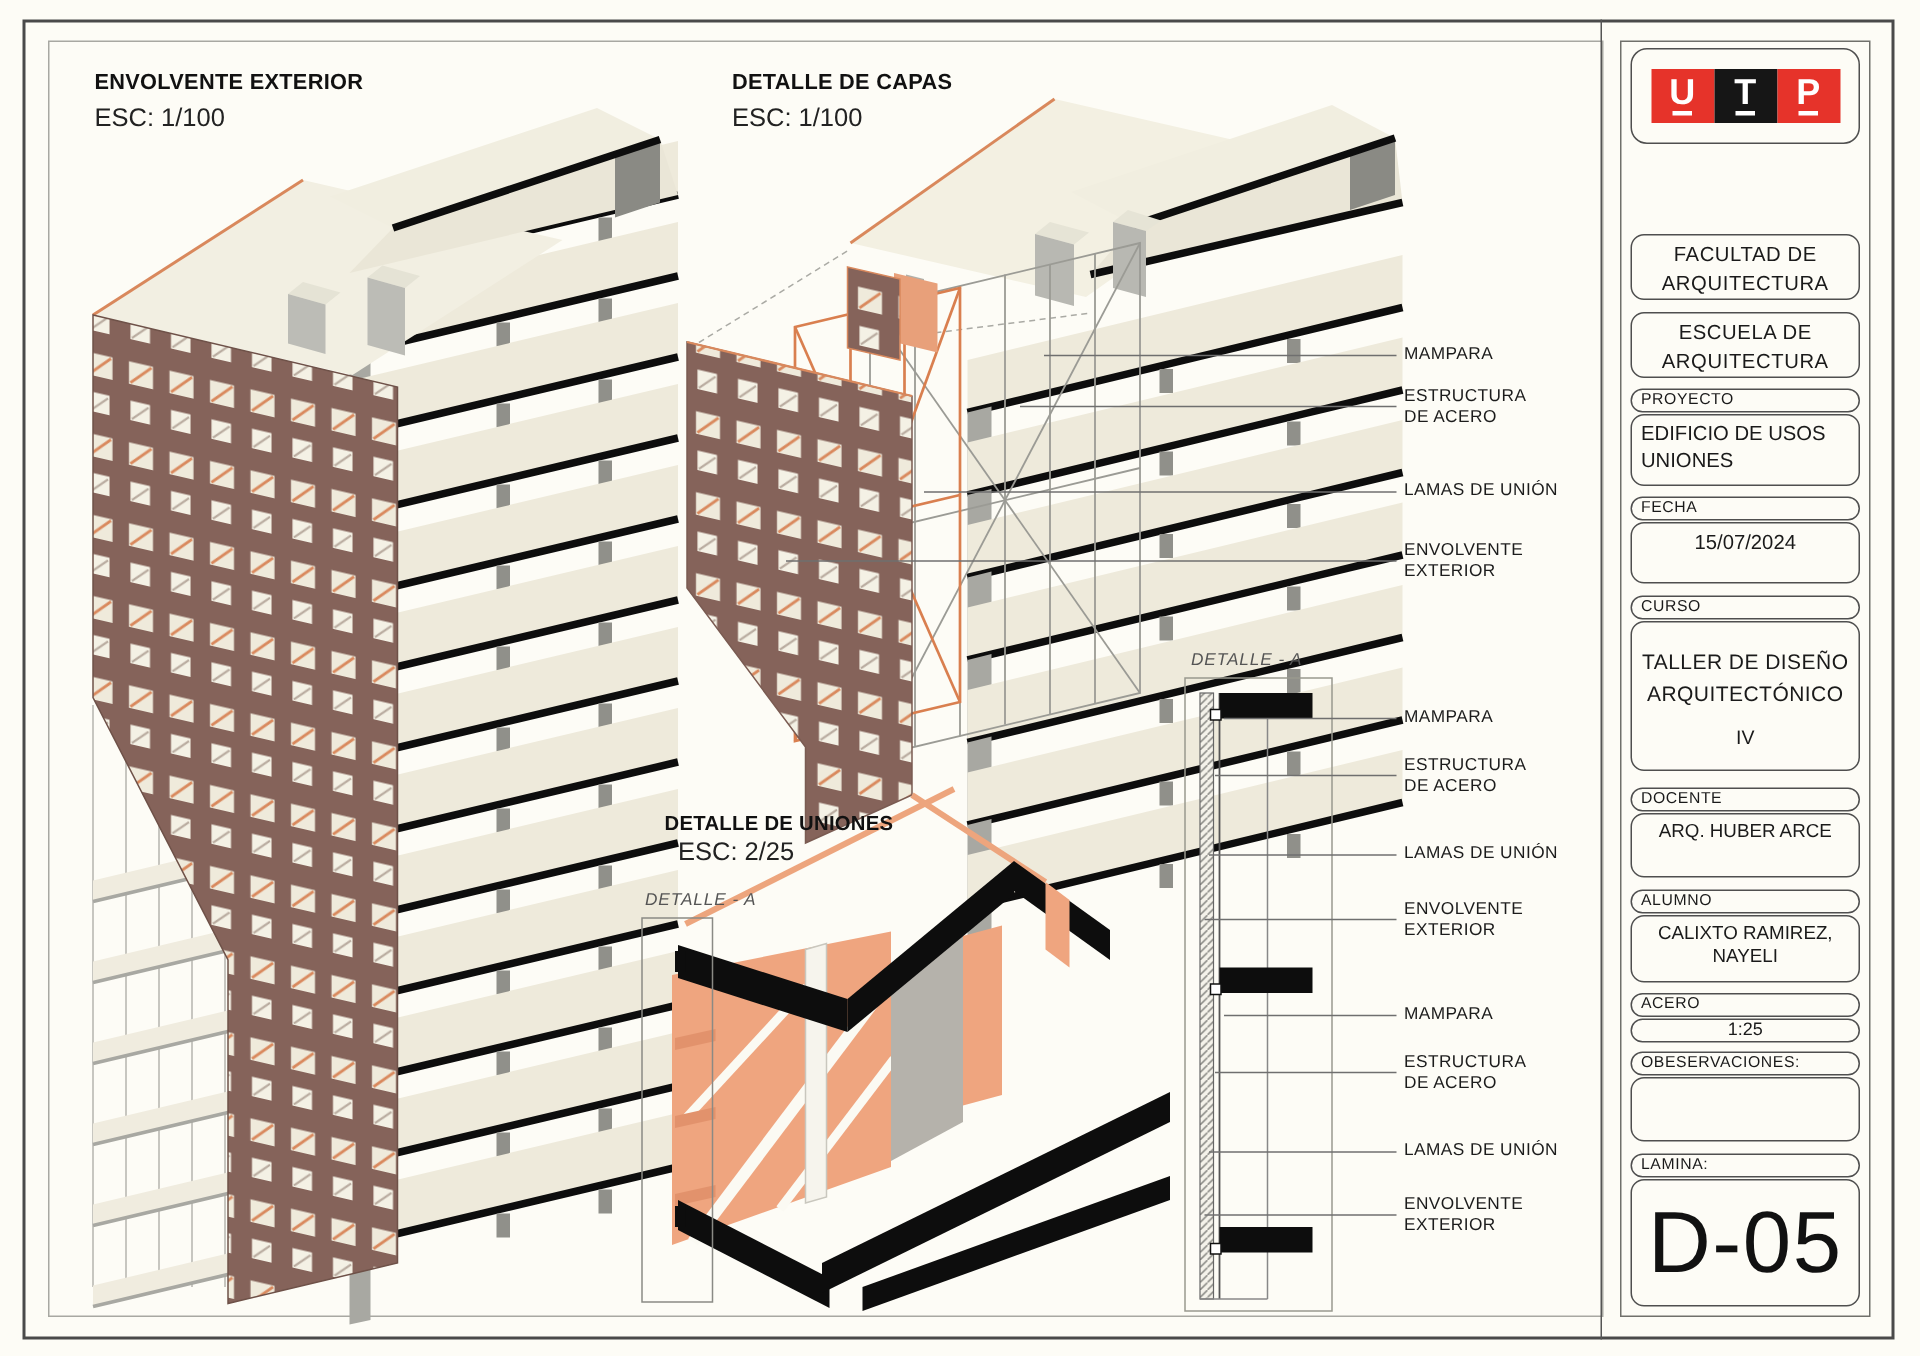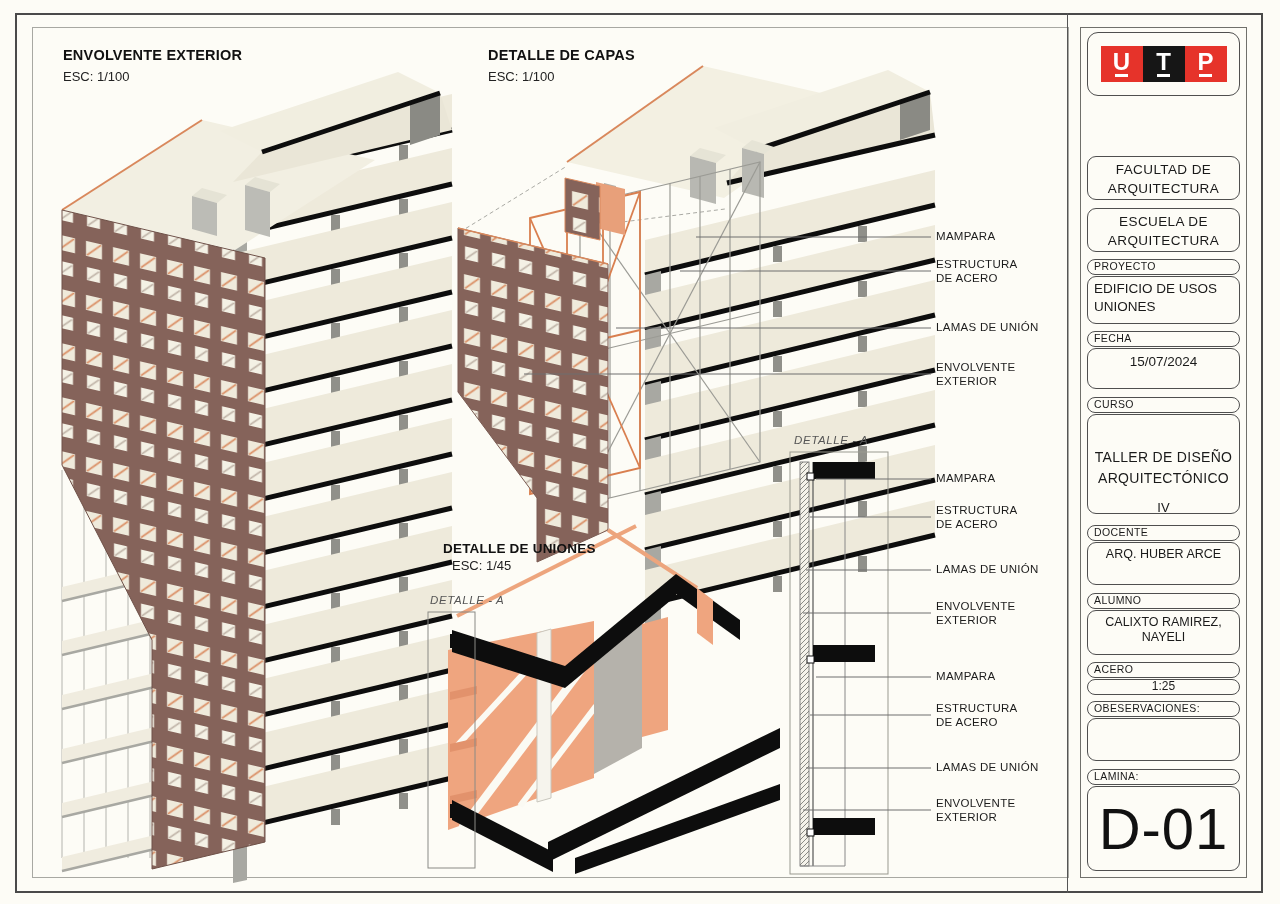--- a/index.html
+++ b/index.html
@@ -8,21 +8,21 @@
   }
   html,body{margin:0;padding:0;background:#ffffff;}
   .sheet{position:relative;width:1280px;height:904px;background:var(--paper);
          font-family:"Liberation Sans",sans-serif;color:#1a1a1a;overflow:hidden;}
   .abs{position:absolute;}
   .outer-frame{left:15px;top:13px;width:1248px;height:880px;border:2px solid #4a4a4a;box-sizing:border-box;}
   .inner-frame{left:32px;top:27px;width:1037px;height:851px;border:1px solid #a8a8a2;box-sizing:border-box;}
   .tb-divider{left:1067px;top:13px;width:0;height:880px;border-left:1.5px solid #555;}
   .art{left:0;top:0;width:1280px;height:904px;pointer-events:none;}
   .h-title{font-weight:bold;font-size:14.5px;letter-spacing:.2px;color:#111;white-space:nowrap;}
-  .h-scale{font-size:13px;color:#222;white-space:nowrap;text-align:center;}
+  .h-scale{font-size:17px;color:#222;white-space:nowrap;text-align:center;}
   .callout{font-style:italic;font-size:11.5px;color:#555;letter-spacing:.6px;white-space:nowrap;text-align:right;}
   .lbl{font-size:11.5px;line-height:13.5px;letter-spacing:.3px;white-space:pre-line;color:#1c1c1c;width:140px;}
   
   .tb{left:1080px;top:27px;width:167px;height:851px;border:1px solid #70706b;box-sizing:border-box;}
   .rbox,.rlabel{position:absolute;left:6px;width:153px;border:1.5px solid #4f4f4f;box-sizing:border-box;background:transparent;}
   .rbox{border-radius:9px;}
   .rlabel{border-radius:8px;height:16px;font-size:10.5px;line-height:13px;padding-left:6px;letter-spacing:.4px;}
   .center{text-align:center;}
   .pre{white-space:pre-line;}
   .logo-row{display:flex;justify-content:center;align-items:center;height:100%;}
@@ -251,21 +251,21 @@
 
   <div class="abs outer-frame"></div>
   <div class="abs inner-frame"></div>
   <div class="abs tb-divider"></div>
 
   <div class="abs h-title" style="left:63px;top:47px">ENVOLVENTE EXTERIOR</div>
   <div class="abs h-scale" style="left:63px;top:69px">ESC: 1/100</div>
   <div class="abs h-title" style="left:488px;top:47px">DETALLE DE CAPAS</div>
   <div class="abs h-scale" style="left:488px;top:69px">ESC: 1/100</div>
   <div class="abs h-title" style="left:443px;top:541px;font-size:13.5px">DETALLE DE UNIONES</div>
-  <div class="abs h-scale" style="left:452px;top:558px">ESC: 1/45</div>
+  <div class="abs h-scale" style="left:452px;top:558px">ESC: 2/25</div>
   <div class="abs callout" style="left:430px;top:594px">DETALLE - A</div>
   <div class="abs callout" style="left:794px;top:434px">DETALLE - A</div>
 
   <div class="abs lbl" style="left:936px;top:230px">MAMPARA</div>
   <div class="abs lbl" style="left:936px;top:258px">ESTRUCTURA
 DE ACERO</div>
   <div class="abs lbl" style="left:936px;top:321px">LAMAS DE UNIÓN</div>
   <div class="abs lbl" style="left:936px;top:361px">ENVOLVENTE
 EXTERIOR</div>
 
@@ -306,35 +306,35 @@
 ARQUITECTURA</div>
 
     <div class="rlabel" style="top:231px">PROYECTO</div>
     <div class="rbox val-left" style="top:248px;height:48px">EDIFICIO DE USOS UNIONES</div>
 
     <div class="rlabel" style="top:303px">FECHA</div>
     <div class="rbox center" style="top:320px;height:41px;font-size:13.5px;padding-top:5px">15/07/2024</div>
 
     <div class="rlabel" style="top:369px">CURSO</div>
     <div class="rbox center" style="top:386px;height:100px">
-      <div class="pre curso-val" style="margin-top:32px">TALLER DE DISEÑO
+      <div class="pre curso-val" style="margin-top:16px">TALLER DE DISEÑO
 ARQUITECTÓNICO</div>
       <div class="curso-iv">IV</div>
     </div>
 
     <div class="rlabel" style="top:497px">DOCENTE</div>
     <div class="rbox val-small" style="top:514px;height:43px">ARQ. HUBER ARCE</div>
 
     <div class="rlabel" style="top:565px">ALUMNO</div>
     <div class="rbox val-small pre" style="top:582px;height:45px">CALIXTO RAMIREZ,
 NAYELI</div>
 
     <div class="rlabel" style="top:634px">ACERO</div>
     <div class="rbox center" style="top:651px;height:16px;font-size:12px;line-height:13px;border-radius:8px">1:25</div>
 
     <div class="rlabel" style="top:673px">OBESERVACIONES:</div>
     <div class="rbox" style="top:690px;height:43px"></div>
 
     <div class="rlabel" style="top:741px">LAMINA:</div>
-    <div class="rbox lamina" style="top:758px;height:85px">D-01</div>
+    <div class="rbox lamina" style="top:758px;height:85px">D-05</div>
   </div>
 
 </div>
 
 </body></html>

